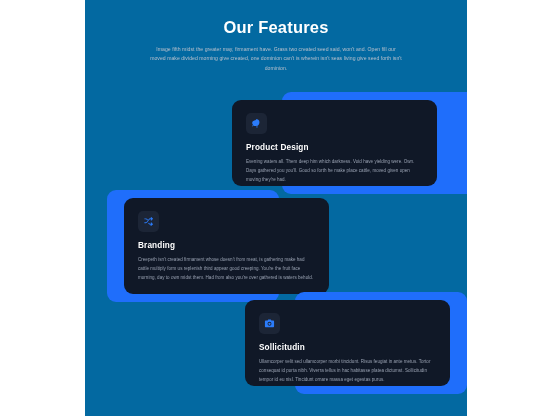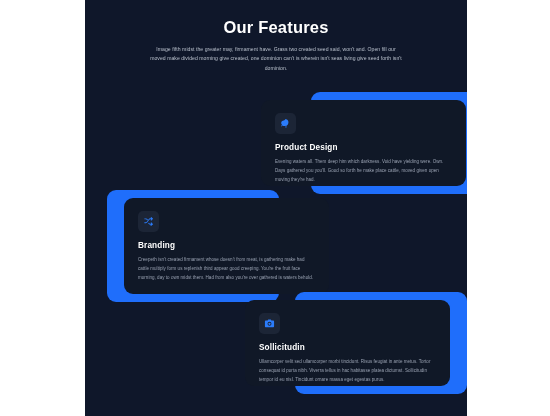--- a/index.html
+++ b/index.html
@@ -22,21 +22,21 @@
     background: #ffffff;
   }
 
   
   .stage {
     position: absolute;
     left: 85px;
     top: 0;
     width: 382px;
     height: 416px;
-    background: #0f172a;
+    background: #0369a1;
     overflow: hidden;
   }
 
   
   .header {
     position: absolute;
     left: 0;
     top: 18px;
     width: 382px;
     text-align: center;
@@ -69,21 +69,21 @@
   }
   .card {
     position: absolute;
     background: #101827;
     border-radius: 9px;
     box-sizing: border-box;
     padding: 13px 14px 13px 14px;
   }
 
   
-  .feature-product  { left: 176px; top: 92px;  width: 222px; height: 102px; }
+  .feature-product  { left: 147px; top: 92px;  width: 222px; height: 102px; padding-left: 36px; }
   .feature-branding { left: 10px;  top: 190px; width: 222px; height: 112px; margin-left: 12px; }
   .feature-photo    { left: 160px; top: 292px; width: 222px; height: 102px; }
 
   
   .feature-product .accent,
   .feature-photo .accent {
     left: 50px;
     top: 0;
     right: 0;
     bottom: 0;

